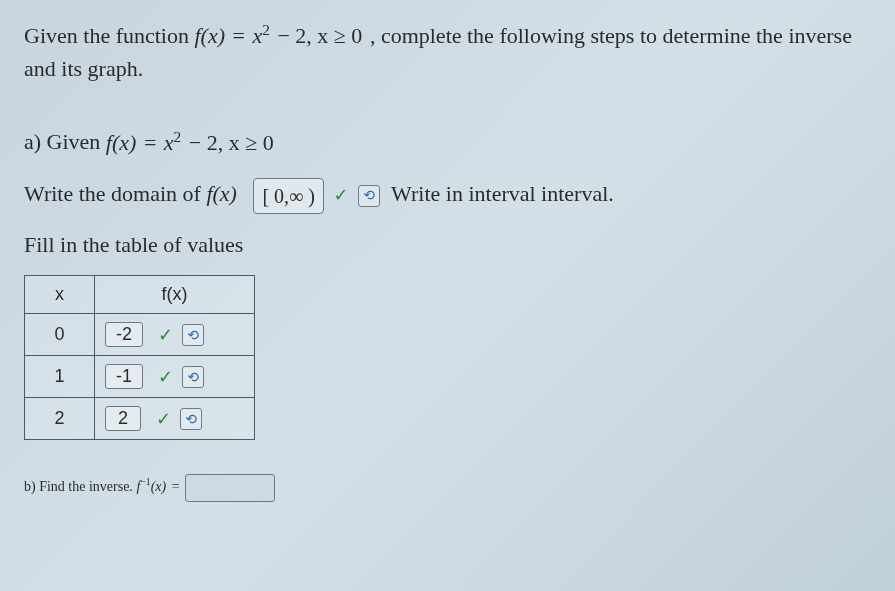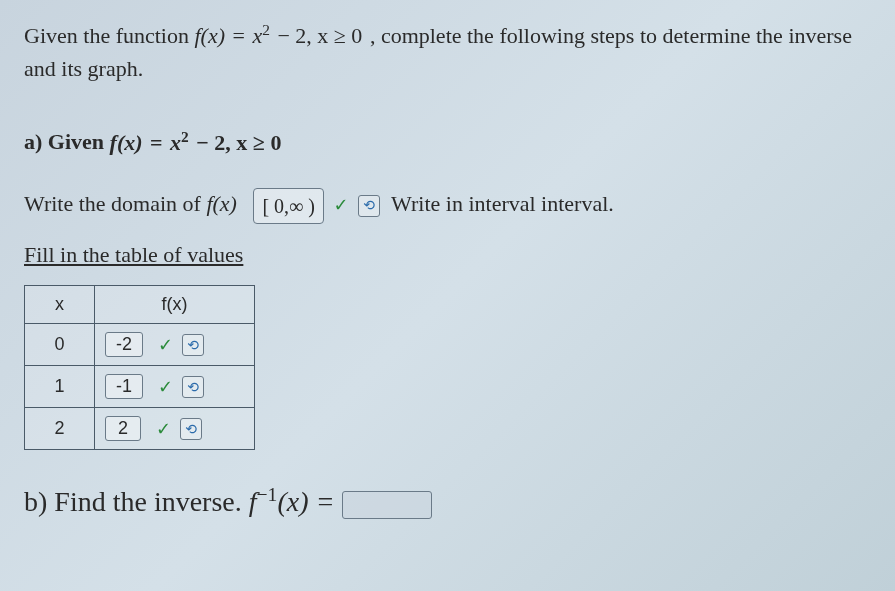--- a/index.html
+++ b/index.html
@@ -12,21 +12,21 @@
       padding: 18px 24px;
       position: relative;
       overflow: hidden;
     }
     .line { margin-bottom: 14px; font-size: 22px; line-height: 1.5; }
     .intro { margin-bottom: 39px; }
     .math { font-family: 'Times New Roman', serif; font-style: italic; }
     .sup { font-size: 0.7em; vertical-align: super; font-style: normal; }
     .op { font-style: normal; padding: 0 2px; }
     
-    .section-gap { margin-top: 10px; margin-bottom: 28px; font-weight: bold; }
+    .section-gap { margin-top: 10px; margin-bottom: 18px; }
     
     .answer-box {
       display: inline-block;
       border: 1px solid #6a7a88;
       background: rgba(255,255,255,0.35);
       padding: 2px 8px;
       border-radius: 4px;
       font-family: 'Times New Roman', serif;
       font-size: 20px;
       min-width: 60px;
@@ -67,21 +67,21 @@
       display: inline-block;
       border: 1px solid #6a7a88;
       background: rgba(255,255,255,0.35);
       padding: 1px 10px;
       border-radius: 3px;
       min-width: 36px;
       text-align: center;
       margin-right: 6px;
     }
     
-    .part-b { margin-top: 34px; font-size: 28px; }
+    .part-b { margin-top: 34px; font-size: 14px; }
     .empty-box {
       display: inline-block;
       border: 1px solid #6a7a88;
       background: rgba(200,210,220,0.4);
       width: 90px;
       height: 28px;
       vertical-align: middle;
       border-radius: 3px;
     }
   </style>
@@ -106,21 +106,21 @@
 <div class="line">
   <span>Write the domain of </span>
   <span class="math">f(x)</span>
   &nbsp;
   <span class="answer-box">[ 0,∞ )</span>
   <span class="check">✓</span>
   <span class="retry">⟲</span>
   &nbsp;<span>Write in interval interval.</span>
 </div>
 
-<div class="line" style="margin-top:8px;text-decoration:underline;">Fill in the table of values</div>
+<div class="line" style="margin-top:8px;">Fill in the table of values</div>
 
 <table>
   <tbody>
       <tr>
     <th class="x-col">x</th>
     <th class="fx-col" style="text-align:center;">f(x)</th>
   </tr>
   <tr>
     <td class="x-col">0</td>
     <td class="fx-col">

